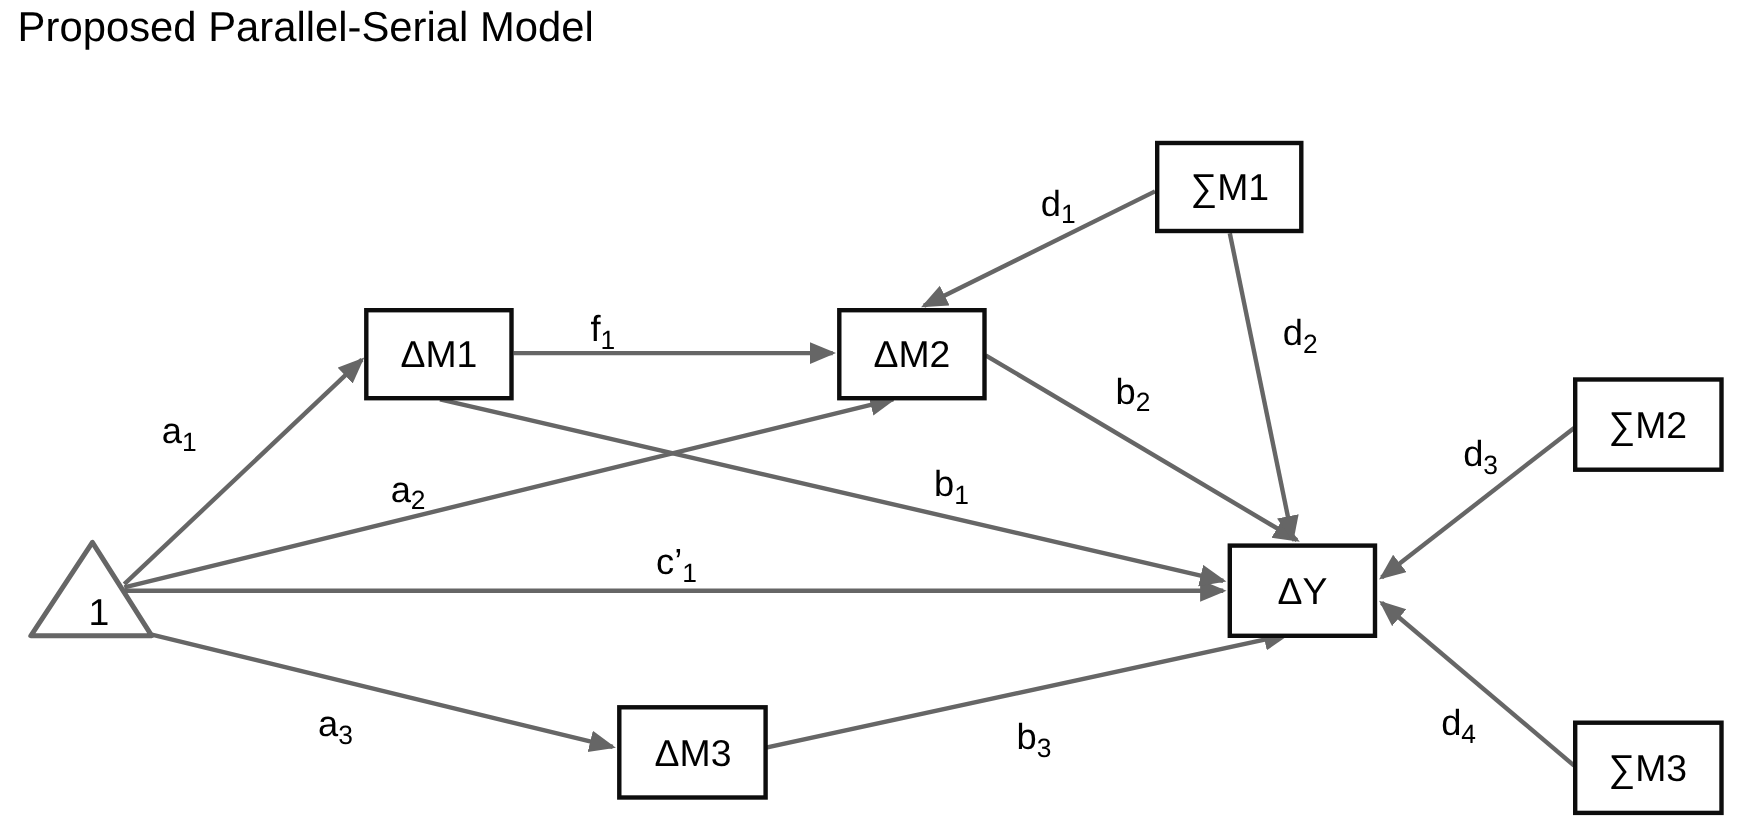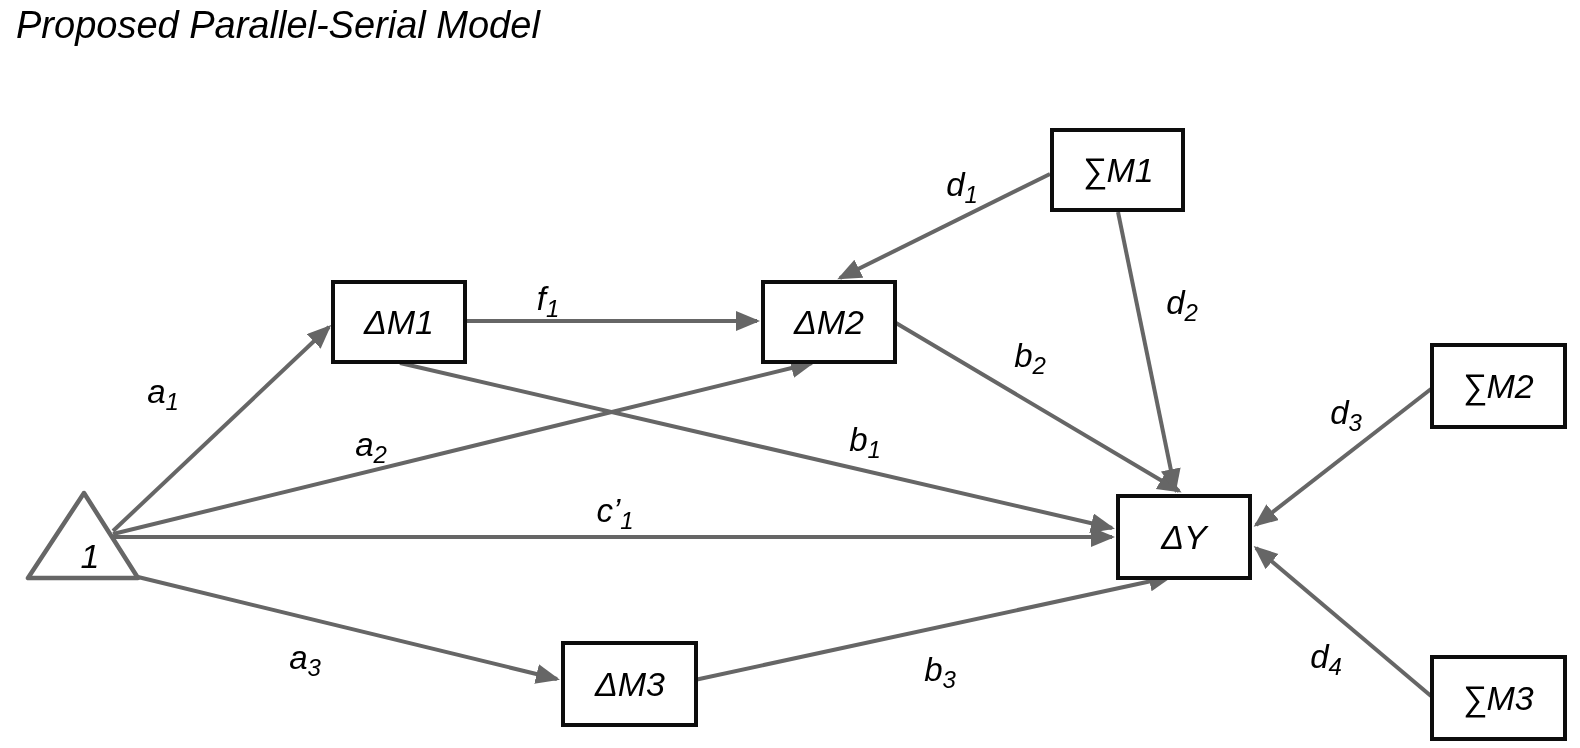--- a/index.html
+++ b/index.html
@@ -8,21 +8,20 @@
     width: 1580px;
     height: 748px;
     background: #ffffff;
     overflow: hidden;
   }
   .stage {
     position: relative;
     width: 1580px;
     height: 748px;
     font-family: "Liberation Sans", sans-serif;
-    font-style: italic;
   }
   .title {
     position: absolute;
     left: 16px;
     top: 4px;
     font-size: 38px;
     font-weight: 400;
     color: #000000;
     letter-spacing: 0px;
     white-space: nowrap;

